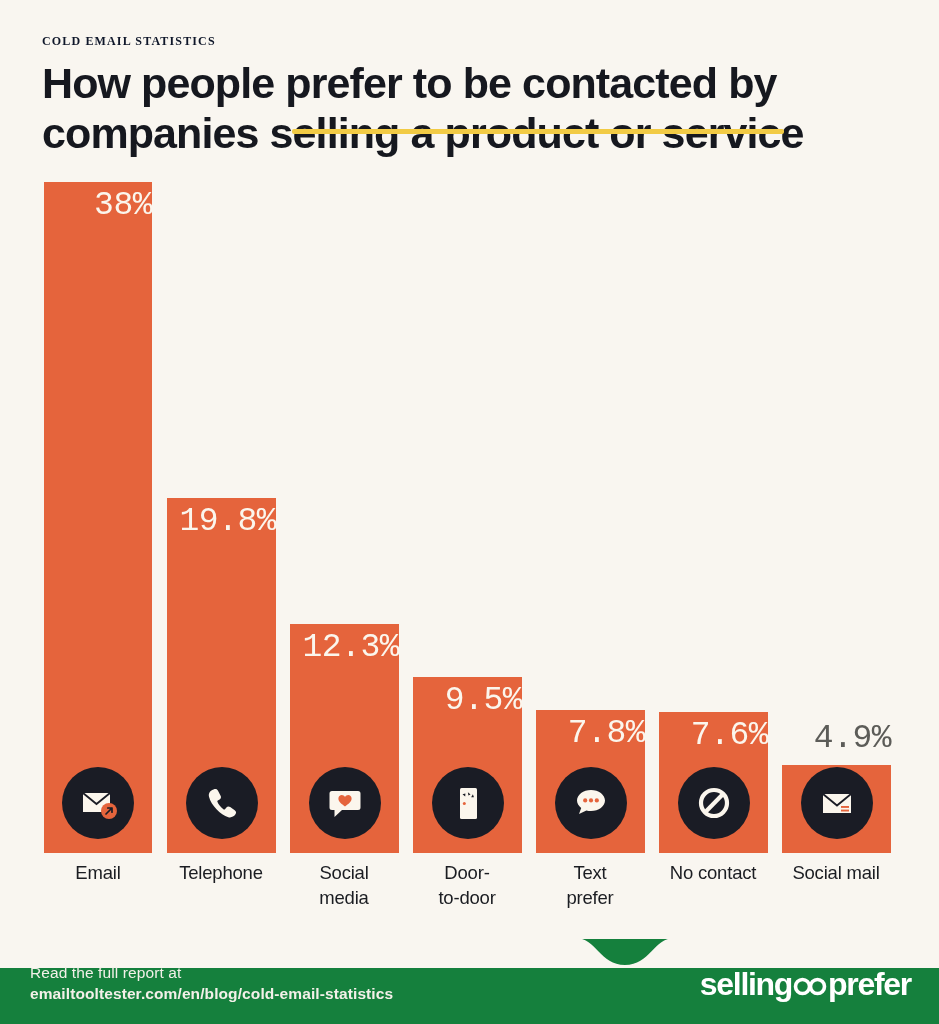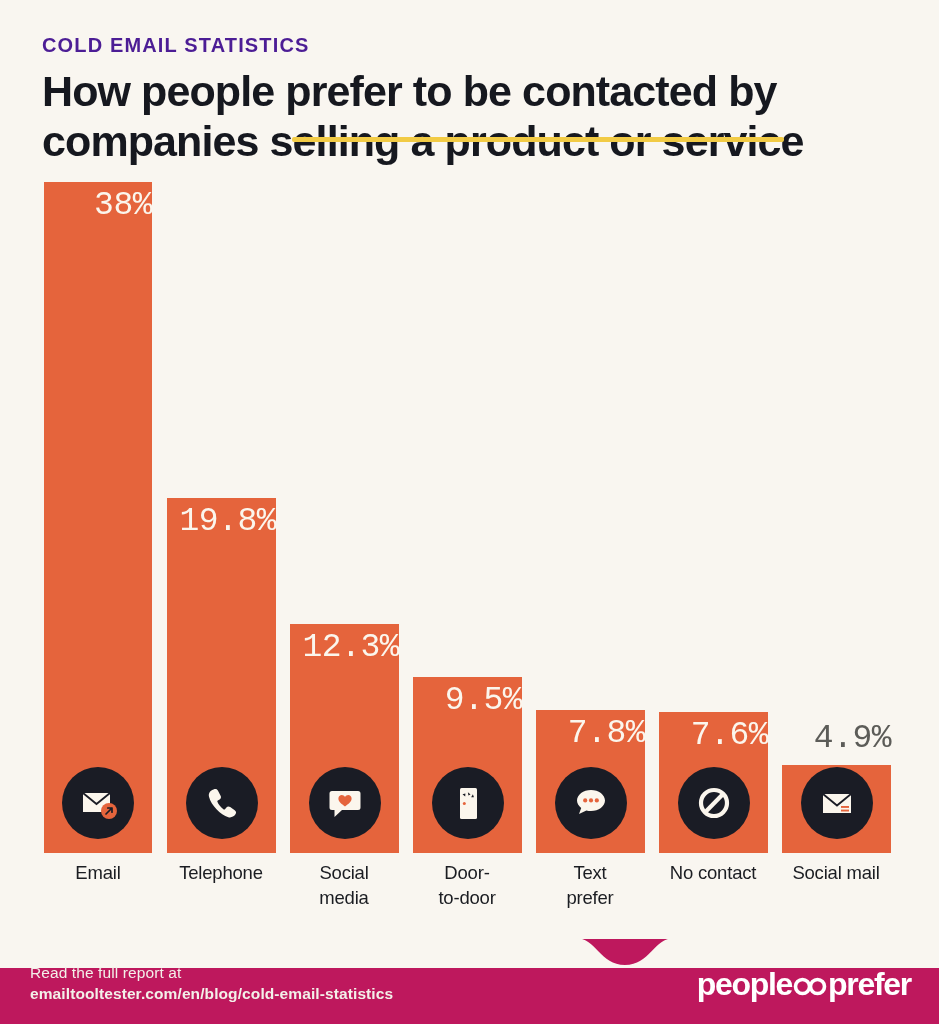--- a/index.html
+++ b/index.html
@@ -8,23 +8,23 @@
     background:#F9F6F0;
     font-family:"Liberation Sans", sans-serif;
     position:relative;
     overflow:hidden;
   }
   #infographic { position:absolute; inset:0; }
 
   
   .header { position:absolute; left:42px; top:34px; width:860px; }
   .eyebrow {
-    font-size:20px; font-weight:700; letter-spacing:1.15px;
-    color:#4c1d95; text-transform:uppercase;
-    font-family:Liberation Sans, sans-serif;
+    font-size:12px; font-weight:700; letter-spacing:1.15px;
+    color:#0f172a; text-transform:uppercase;
+    font-family:Liberation Serif, serif;
   }
   .title {
     margin-top:9px;
     font-size:43px; line-height:50px; font-weight:700;
     color:#16181F; letter-spacing:-0.9px;
     font-family:"Liberation Sans", sans-serif;
     position:relative; width:850px;
   }
   .title-line { display:block; white-space:nowrap; }
   .title-underline {
@@ -61,21 +61,21 @@
   .cat-label {
     position:absolute; text-align:center;
     font-size:18.5px; line-height:25px; font-weight:400;
     color:#1B1D22; letter-spacing:-0.2px;
     font-family:"Liberation Sans", sans-serif;
   }
 
   
   .footer {
     position:absolute; left:0; bottom:0; width:939px; height:85px;
-    background:#be185d;
+    background:#15803d;
   }
   .footer-notch { position:absolute; left:0; top:-1px; width:939px; height:30px; }
   .footer-text {
     position:absolute; left:30px; top:23px;
     font-size:15.5px; line-height:21px; font-weight:400;
     color:#F3F0E9; letter-spacing:0.1px;
     font-family:"Liberation Sans", sans-serif;
   }
   .footer-text .line1 { display:block; }
   .footer-text .line2 { display:block; font-weight:700; }
@@ -224,21 +224,21 @@
 
   <div class="footer">
     <svg class="footer-notch" viewBox="0 0 939 30" preserveAspectRatio="none">
       <path d="M0 0 H576 C596 0 600 27 625 27 C650 27 654 0 674 0 H939 V30 H0 Z" fill="#F9F6F0"></path>
     </svg>
     <div class="footer-text">
       <span class="line1">Read the full report at</span>
       <span class="line2">emailtooltester.com/en/blog/cold-email-statistics</span>
     </div>
     <div class="logo">
-      <span>people</span>
+      <span>selling</span>
       <span class="logo-oo">
         <svg width="34" height="22" viewBox="0 0 34 22">
           <circle cx="9.5" cy="12.5" r="7" fill="none" stroke="#FFFFFF" stroke-width="3.6"></circle>
           <circle cx="24.5" cy="12.5" r="7" fill="none" stroke="#FFFFFF" stroke-width="3.6"></circle>
         </svg>
       </span>
       <span>prefer</span>
     </div>
   </div>
 

